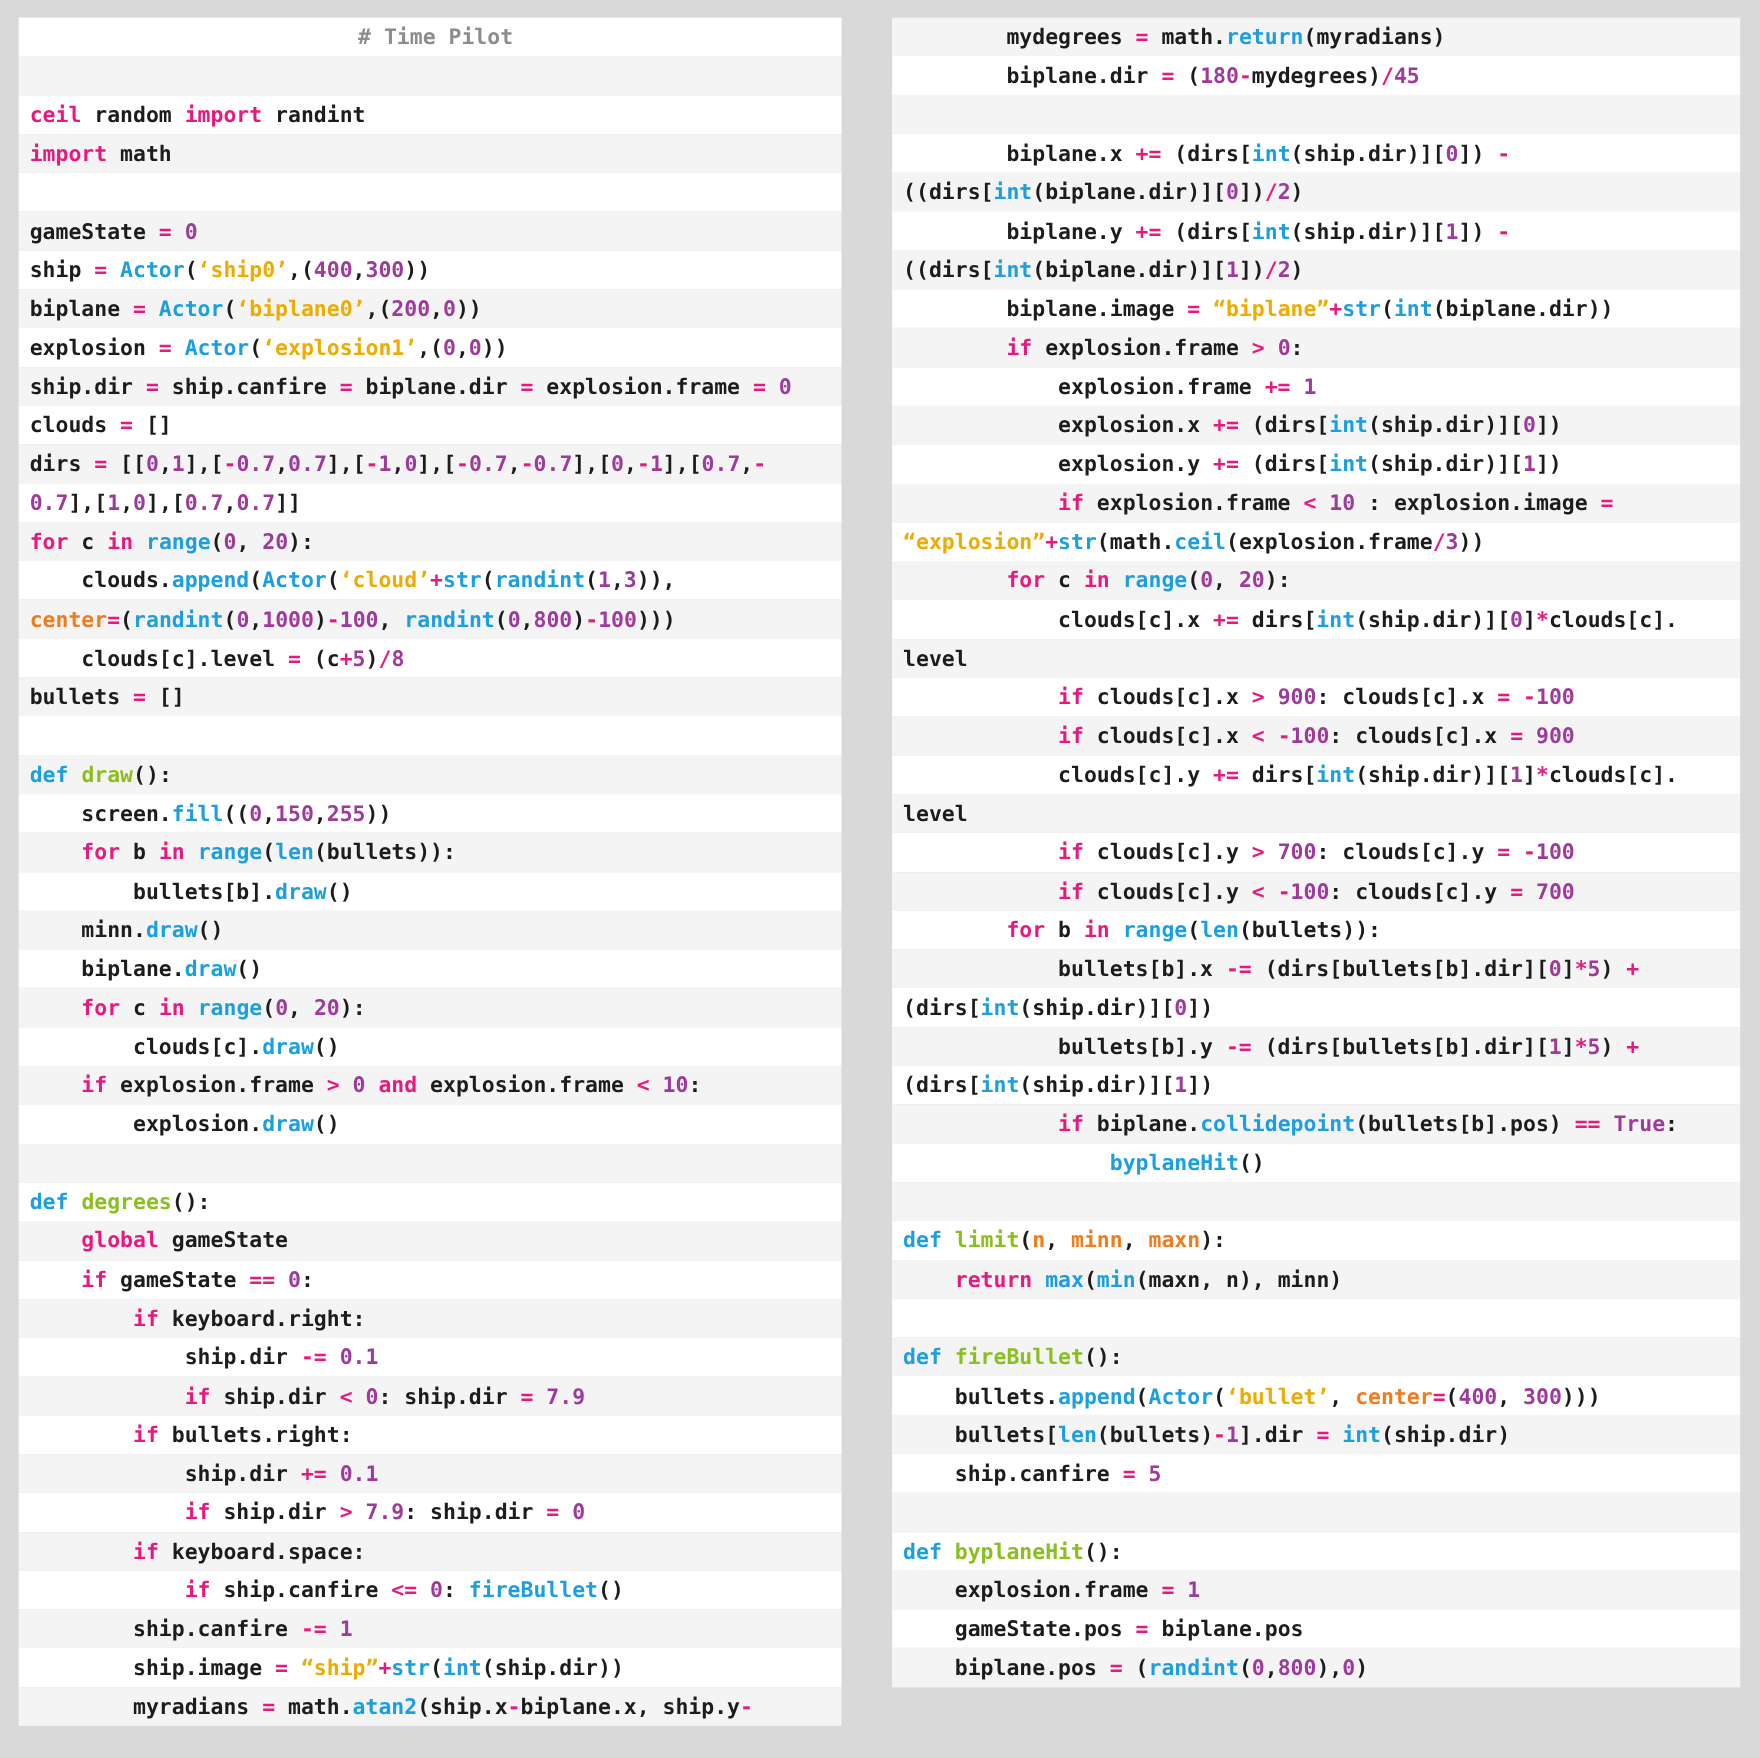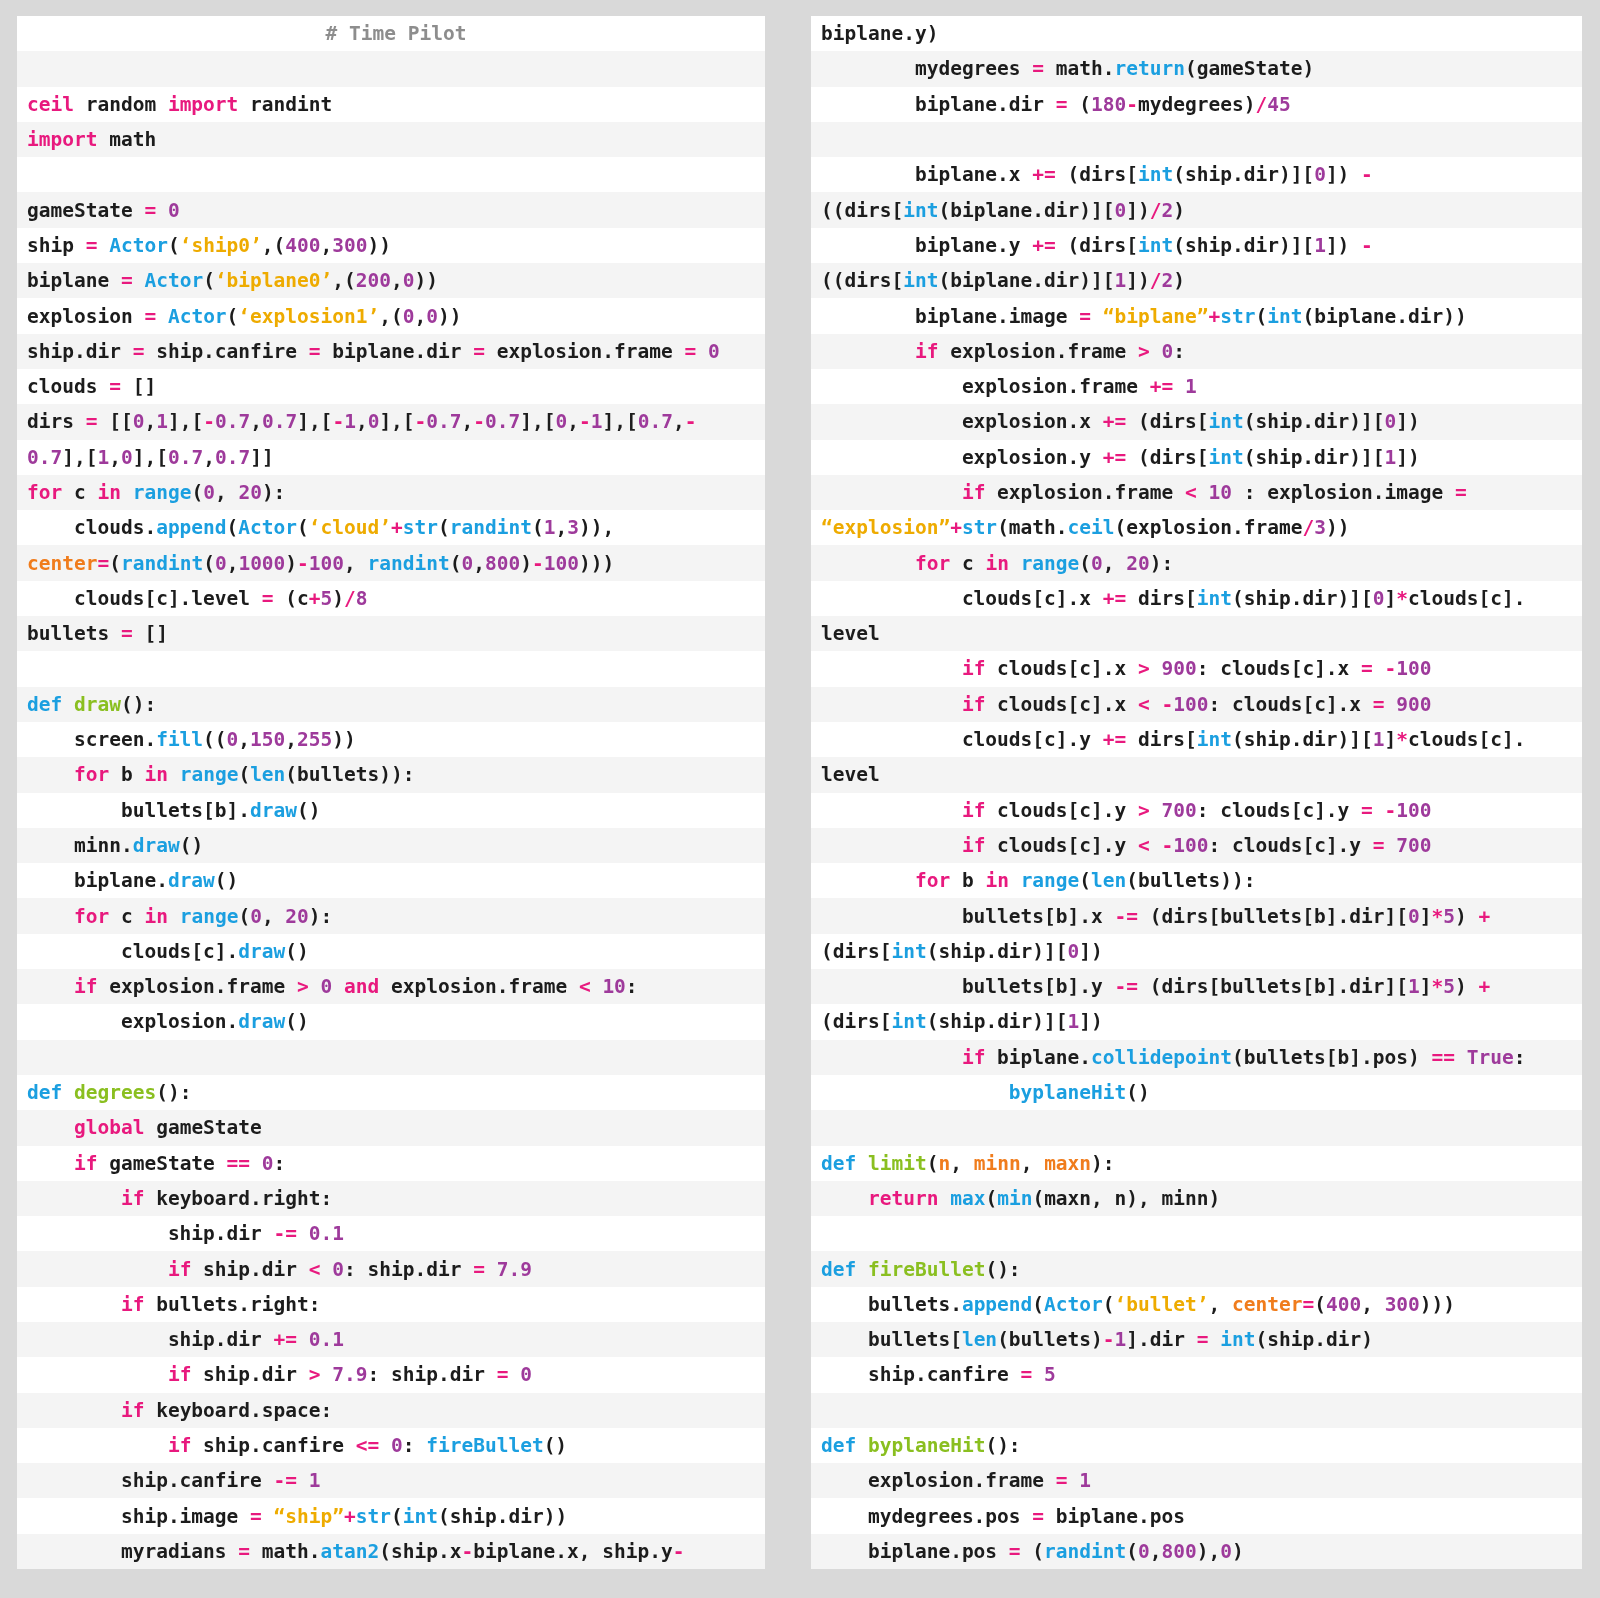--- a/index.html
+++ b/index.html
@@ -78,22 +78,21 @@
       <div class="code-row" style="background: rgb(255, 255, 255);"><span style="color: rgb(28, 28, 28);">        </span><span style="color: rgb(232, 25, 126);">if</span><span style="color: rgb(28, 28, 28);"> bullets.right:</span></div>
       <div class="code-row" style="background: rgb(244, 244, 244);"><span style="color: rgb(28, 28, 28);">            ship.dir </span><span style="color: rgb(232, 25, 126);">+=</span><span style="color: rgb(28, 28, 28);"> </span><span style="color: rgb(158, 58, 155);">0.1</span></div>
       <div class="code-row" style="background: rgb(255, 255, 255);"><span style="color: rgb(28, 28, 28);">            </span><span style="color: rgb(232, 25, 126);">if</span><span style="color: rgb(28, 28, 28);"> ship.dir </span><span style="color: rgb(232, 25, 126);">&gt;</span><span style="color: rgb(28, 28, 28);"> </span><span style="color: rgb(158, 58, 155);">7.9</span><span style="color: rgb(28, 28, 28);">: ship.dir </span><span style="color: rgb(232, 25, 126);">=</span><span style="color: rgb(28, 28, 28);"> </span><span style="color: rgb(158, 58, 155);">0</span></div>
       <div class="code-row" style="background: rgb(244, 244, 244);"><span style="color: rgb(28, 28, 28);">        </span><span style="color: rgb(232, 25, 126);">if</span><span style="color: rgb(28, 28, 28);"> keyboard.space:</span></div>
       <div class="code-row" style="background: rgb(255, 255, 255);"><span style="color: rgb(28, 28, 28);">            </span><span style="color: rgb(232, 25, 126);">if</span><span style="color: rgb(28, 28, 28);"> ship.canfire </span><span style="color: rgb(232, 25, 126);">&lt;=</span><span style="color: rgb(28, 28, 28);"> </span><span style="color: rgb(158, 58, 155);">0</span><span style="color: rgb(28, 28, 28);">: </span><span style="color: rgb(27, 159, 224);">fireBullet</span><span style="color: rgb(28, 28, 28);">()</span></div>
       <div class="code-row" style="background: rgb(244, 244, 244);"><span style="color: rgb(28, 28, 28);">        ship.canfire </span><span style="color: rgb(232, 25, 126);">-=</span><span style="color: rgb(28, 28, 28);"> </span><span style="color: rgb(158, 58, 155);">1</span></div>
       <div class="code-row" style="background: rgb(255, 255, 255);"><span style="color: rgb(28, 28, 28);">        ship.image </span><span style="color: rgb(232, 25, 126);">=</span><span style="color: rgb(28, 28, 28);"> </span><span style="color: rgb(238, 171, 0);">“ship”</span><span style="color: rgb(232, 25, 126);">+</span><span style="color: rgb(27, 159, 224);">str</span><span style="color: rgb(28, 28, 28);">(</span><span style="color: rgb(27, 159, 224);">int</span><span style="color: rgb(28, 28, 28);">(ship.dir))</span></div>
       <div class="code-row" style="background: rgb(244, 244, 244);"><span style="color: rgb(28, 28, 28);">        myradians </span><span style="color: rgb(232, 25, 126);">=</span><span style="color: rgb(28, 28, 28);"> math.</span><span style="color: rgb(27, 159, 224);">atan2</span><span style="color: rgb(28, 28, 28);">(ship.x</span><span style="color: rgb(232, 25, 126);">-</span><span style="color: rgb(28, 28, 28);">biplane.x, ship.y</span><span style="color: rgb(232, 25, 126);">-</span></div>
     </div>
   <div class="code-panel right">
-      <div class="code-row" style="background: rgb(255, 255, 255);"><span style="color: rgb(28, 28, 28);">biplane.y)</span></div>
-      <div class="code-row" style="background: rgb(244, 244, 244);"><span style="color: rgb(28, 28, 28);">        mydegrees </span><span style="color: rgb(232, 25, 126);">=</span><span style="color: rgb(28, 28, 28);"> math.</span><span style="color: rgb(27, 159, 224);">return</span><span style="color: rgb(28, 28, 28);">(gameState)</span></div>
+      <div class="code-row" style="background: rgb(244, 244, 244);"><span style="color: rgb(28, 28, 28);">        mydegrees </span><span style="color: rgb(232, 25, 126);">=</span><span style="color: rgb(28, 28, 28);"> math.</span><span style="color: rgb(27, 159, 224);">return</span><span style="color: rgb(28, 28, 28);">(myradians)</span></div>
       <div class="code-row" style="background: rgb(255, 255, 255);"><span style="color: rgb(28, 28, 28);">        biplane.dir </span><span style="color: rgb(232, 25, 126);">=</span><span style="color: rgb(28, 28, 28);"> (</span><span style="color: rgb(158, 58, 155);">180</span><span style="color: rgb(232, 25, 126);">-</span><span style="color: rgb(28, 28, 28);">mydegrees)</span><span style="color: rgb(232, 25, 126);">/</span><span style="color: rgb(158, 58, 155);">45</span></div>
       <div class="code-row" style="background: rgb(244, 244, 244);"></div>
       <div class="code-row" style="background: rgb(255, 255, 255);"><span style="color: rgb(28, 28, 28);">        biplane.x </span><span style="color: rgb(232, 25, 126);">+=</span><span style="color: rgb(28, 28, 28);"> (dirs[</span><span style="color: rgb(27, 159, 224);">int</span><span style="color: rgb(28, 28, 28);">(ship.dir)][</span><span style="color: rgb(158, 58, 155);">0</span><span style="color: rgb(28, 28, 28);">]) </span><span style="color: rgb(232, 25, 126);">-</span></div>
       <div class="code-row" style="background: rgb(244, 244, 244);"><span style="color: rgb(28, 28, 28);">((dirs[</span><span style="color: rgb(27, 159, 224);">int</span><span style="color: rgb(28, 28, 28);">(biplane.dir)][</span><span style="color: rgb(158, 58, 155);">0</span><span style="color: rgb(28, 28, 28);">])</span><span style="color: rgb(232, 25, 126);">/</span><span style="color: rgb(158, 58, 155);">2</span><span style="color: rgb(28, 28, 28);">)</span></div>
       <div class="code-row" style="background: rgb(255, 255, 255);"><span style="color: rgb(28, 28, 28);">        biplane.y </span><span style="color: rgb(232, 25, 126);">+=</span><span style="color: rgb(28, 28, 28);"> (dirs[</span><span style="color: rgb(27, 159, 224);">int</span><span style="color: rgb(28, 28, 28);">(ship.dir)][</span><span style="color: rgb(158, 58, 155);">1</span><span style="color: rgb(28, 28, 28);">]) </span><span style="color: rgb(232, 25, 126);">-</span></div>
       <div class="code-row" style="background: rgb(244, 244, 244);"><span style="color: rgb(28, 28, 28);">((dirs[</span><span style="color: rgb(27, 159, 224);">int</span><span style="color: rgb(28, 28, 28);">(biplane.dir)][</span><span style="color: rgb(158, 58, 155);">1</span><span style="color: rgb(28, 28, 28);">])</span><span style="color: rgb(232, 25, 126);">/</span><span style="color: rgb(158, 58, 155);">2</span><span style="color: rgb(28, 28, 28);">)</span></div>
       <div class="code-row" style="background: rgb(255, 255, 255);"><span style="color: rgb(28, 28, 28);">        biplane.image </span><span style="color: rgb(232, 25, 126);">=</span><span style="color: rgb(28, 28, 28);"> </span><span style="color: rgb(238, 171, 0);">“biplane”</span><span style="color: rgb(232, 25, 126);">+</span><span style="color: rgb(27, 159, 224);">str</span><span style="color: rgb(28, 28, 28);">(</span><span style="color: rgb(27, 159, 224);">int</span><span style="color: rgb(28, 28, 28);">(biplane.dir))</span></div>
       <div class="code-row" style="background: rgb(244, 244, 244);"><span style="color: rgb(28, 28, 28);">        </span><span style="color: rgb(232, 25, 126);">if</span><span style="color: rgb(28, 28, 28);"> explosion.frame </span><span style="color: rgb(232, 25, 126);">&gt;</span><span style="color: rgb(28, 28, 28);"> </span><span style="color: rgb(158, 58, 155);">0</span><span style="color: rgb(28, 28, 28);">:</span></div>
       <div class="code-row" style="background: rgb(255, 255, 255);"><span style="color: rgb(28, 28, 28);">            explosion.frame </span><span style="color: rgb(232, 25, 126);">+=</span><span style="color: rgb(28, 28, 28);"> </span><span style="color: rgb(158, 58, 155);">1</span></div>
       <div class="code-row" style="background: rgb(244, 244, 244);"><span style="color: rgb(28, 28, 28);">            explosion.x </span><span style="color: rgb(232, 25, 126);">+=</span><span style="color: rgb(28, 28, 28);"> (dirs[</span><span style="color: rgb(27, 159, 224);">int</span><span style="color: rgb(28, 28, 28);">(ship.dir)][</span><span style="color: rgb(158, 58, 155);">0</span><span style="color: rgb(28, 28, 28);">])</span></div>
@@ -120,16 +119,16 @@
       <div class="code-row" style="background: rgb(255, 255, 255);"><span style="color: rgb(27, 159, 224);">def</span><span style="color: rgb(28, 28, 28);"> </span><span style="color: rgb(138, 191, 32);">limit</span><span style="color: rgb(28, 28, 28);">(</span><span style="color: rgb(240, 124, 28);">n</span><span style="color: rgb(28, 28, 28);">, </span><span style="color: rgb(240, 124, 28);">minn</span><span style="color: rgb(28, 28, 28);">, </span><span style="color: rgb(240, 124, 28);">maxn</span><span style="color: rgb(28, 28, 28);">):</span></div>
       <div class="code-row" style="background: rgb(244, 244, 244);"><span style="color: rgb(28, 28, 28);">    </span><span style="color: rgb(232, 25, 126);">return</span><span style="color: rgb(28, 28, 28);"> </span><span style="color: rgb(27, 159, 224);">max</span><span style="color: rgb(28, 28, 28);">(</span><span style="color: rgb(27, 159, 224);">min</span><span style="color: rgb(28, 28, 28);">(maxn, n), minn)</span></div>
       <div class="code-row" style="background: rgb(255, 255, 255);"></div>
       <div class="code-row" style="background: rgb(244, 244, 244);"><span style="color: rgb(27, 159, 224);">def</span><span style="color: rgb(28, 28, 28);"> </span><span style="color: rgb(138, 191, 32);">fireBullet</span><span style="color: rgb(28, 28, 28);">():</span></div>
       <div class="code-row" style="background: rgb(255, 255, 255);"><span style="color: rgb(28, 28, 28);">    bullets.</span><span style="color: rgb(27, 159, 224);">append</span><span style="color: rgb(28, 28, 28);">(</span><span style="color: rgb(27, 159, 224);">Actor</span><span style="color: rgb(28, 28, 28);">(</span><span style="color: rgb(238, 171, 0);">‘bullet’</span><span style="color: rgb(28, 28, 28);">, </span><span style="color: rgb(240, 124, 28);">center</span><span style="color: rgb(232, 25, 126);">=</span><span style="color: rgb(28, 28, 28);">(</span><span style="color: rgb(158, 58, 155);">400</span><span style="color: rgb(28, 28, 28);">, </span><span style="color: rgb(158, 58, 155);">300</span><span style="color: rgb(28, 28, 28);">)))</span></div>
       <div class="code-row" style="background: rgb(244, 244, 244);"><span style="color: rgb(28, 28, 28);">    bullets[</span><span style="color: rgb(27, 159, 224);">len</span><span style="color: rgb(28, 28, 28);">(bullets)</span><span style="color: rgb(232, 25, 126);">-</span><span style="color: rgb(158, 58, 155);">1</span><span style="color: rgb(28, 28, 28);">].dir </span><span style="color: rgb(232, 25, 126);">=</span><span style="color: rgb(28, 28, 28);"> </span><span style="color: rgb(27, 159, 224);">int</span><span style="color: rgb(28, 28, 28);">(ship.dir)</span></div>
       <div class="code-row" style="background: rgb(255, 255, 255);"><span style="color: rgb(28, 28, 28);">    ship.canfire </span><span style="color: rgb(232, 25, 126);">=</span><span style="color: rgb(28, 28, 28);"> </span><span style="color: rgb(158, 58, 155);">5</span></div>
       <div class="code-row" style="background: rgb(244, 244, 244);"></div>
       <div class="code-row" style="background: rgb(255, 255, 255);"><span style="color: rgb(27, 159, 224);">def</span><span style="color: rgb(28, 28, 28);"> </span><span style="color: rgb(138, 191, 32);">byplaneHit</span><span style="color: rgb(28, 28, 28);">():</span></div>
       <div class="code-row" style="background: rgb(244, 244, 244);"><span style="color: rgb(28, 28, 28);">    explosion.frame </span><span style="color: rgb(232, 25, 126);">=</span><span style="color: rgb(28, 28, 28);"> </span><span style="color: rgb(158, 58, 155);">1</span></div>
-      <div class="code-row" style="background: rgb(255, 255, 255);"><span style="color: rgb(28, 28, 28);">    mydegrees.pos </span><span style="color: rgb(232, 25, 126);">=</span><span style="color: rgb(28, 28, 28);"> biplane.pos</span></div>
+      <div class="code-row" style="background: rgb(255, 255, 255);"><span style="color: rgb(28, 28, 28);">    gameState.pos </span><span style="color: rgb(232, 25, 126);">=</span><span style="color: rgb(28, 28, 28);"> biplane.pos</span></div>
       <div class="code-row" style="background: rgb(244, 244, 244);"><span style="color: rgb(28, 28, 28);">    biplane.pos </span><span style="color: rgb(232, 25, 126);">=</span><span style="color: rgb(28, 28, 28);"> (</span><span style="color: rgb(27, 159, 224);">randint</span><span style="color: rgb(28, 28, 28);">(</span><span style="color: rgb(158, 58, 155);">0</span><span style="color: rgb(28, 28, 28);">,</span><span style="color: rgb(158, 58, 155);">800</span><span style="color: rgb(28, 28, 28);">),</span><span style="color: rgb(158, 58, 155);">0</span><span style="color: rgb(28, 28, 28);">)</span></div>
     </div>
 </div>
 
 </body></html>

